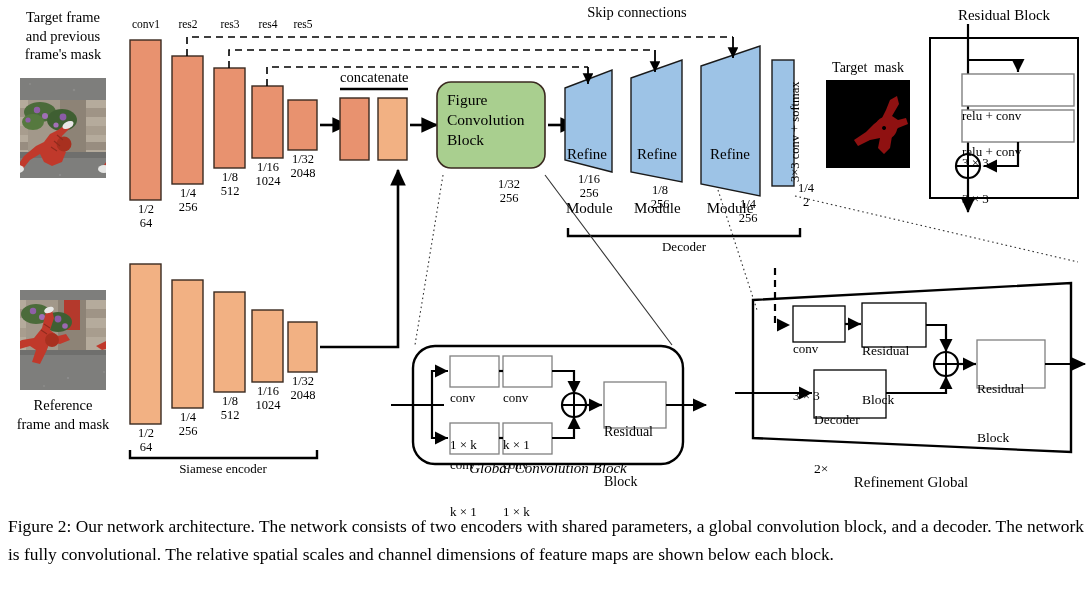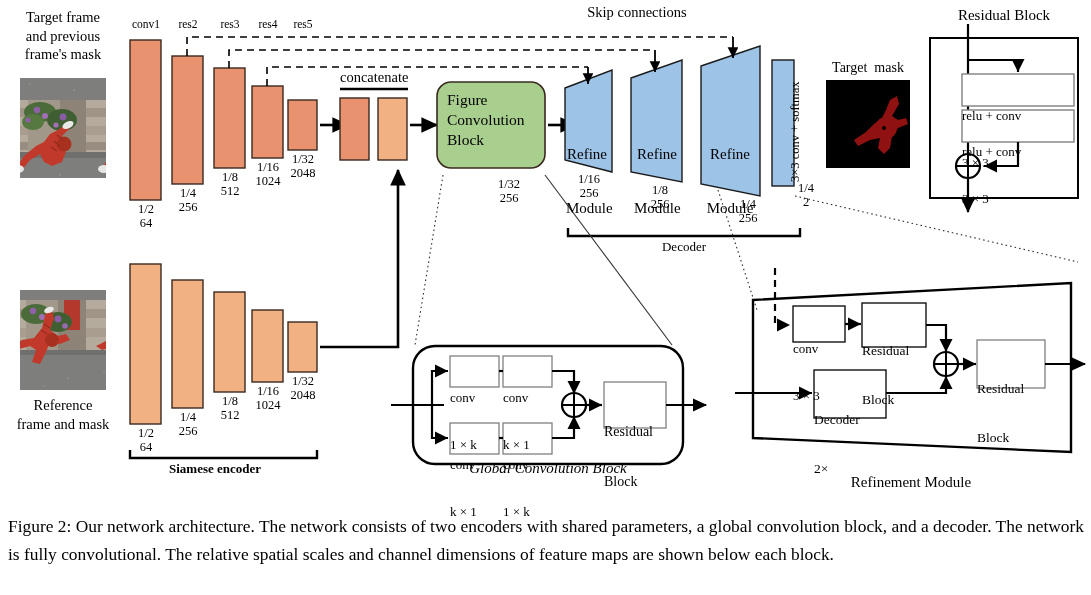--- a/index.html
+++ b/index.html
@@ -322,21 +322,21 @@
 
   <div class="lbl scale-lbl" style="left:230px; top:395px;">1/8</div>
   <div class="lbl scale-lbl" style="left:230px; top:409px;">512</div>
 
   <div class="lbl scale-lbl" style="left:268px; top:385px;">1/16</div>
   <div class="lbl scale-lbl" style="left:268px; top:399px;">1024</div>
 
   <div class="lbl scale-lbl" style="left:303px; top:375px;">1/32</div>
   <div class="lbl scale-lbl" style="left:303px; top:389px;">2048</div>
 
-  <div class="lbl bracket-lbl" style="left:215px; top:462px;font-weight:bold;">Siamese encoder</div>
+  <div class="lbl bracket-lbl" style="left:223px; top:462px;">Siamese encoder</div>
 
   <div class="lbl" style="left:340px; top:70px; font-size:14.5px; width:68px; ">concatenate</div>
 
   <div class="gcb-label" style="left:447px; top:90px; width:96px;">
     <div>Figure</div>
     <div>Convolution</div>
     <div>Block</div>
   </div>
   <div class="lbl scale-lbl" style="left:509px; top:178px;">1/32</div>
   <div class="lbl scale-lbl" style="left:509px; top:192px;">256</div>
@@ -397,21 +397,21 @@
   </div>
   <div class="lbl det-text" style="left:503px; top:426px; width:49px;">
     <div>conv</div>
     <div>1 × k</div>
   </div>
   <div class="lbl det-text" style="left:604px; top:390px; width:62px; font-size:14px;">
     <div>Residual</div>
     <div>Block</div>
   </div>
 
-  <div class="lbl det-title" style="left:911px; top:474px;">Refinement Module</div>
+  <div class="lbl det-title" style="left:911px; top:474px;">Refinement Global</div>
   <div class="lbl det-text" style="left:793px; top:310px; width:52px;">
     <div>conv</div>
     <div>3 × 3</div>
   </div>
   <div class="lbl det-text" style="left:862px; top:311px; width:64px; font-size:13.5px;">
     <div>Residual</div>
     <div>Block</div>
   </div>
   <div class="lbl det-text" style="left:814px; top:380px; width:72px; font-size:13.5px;">
     <div>Decoder</div>

